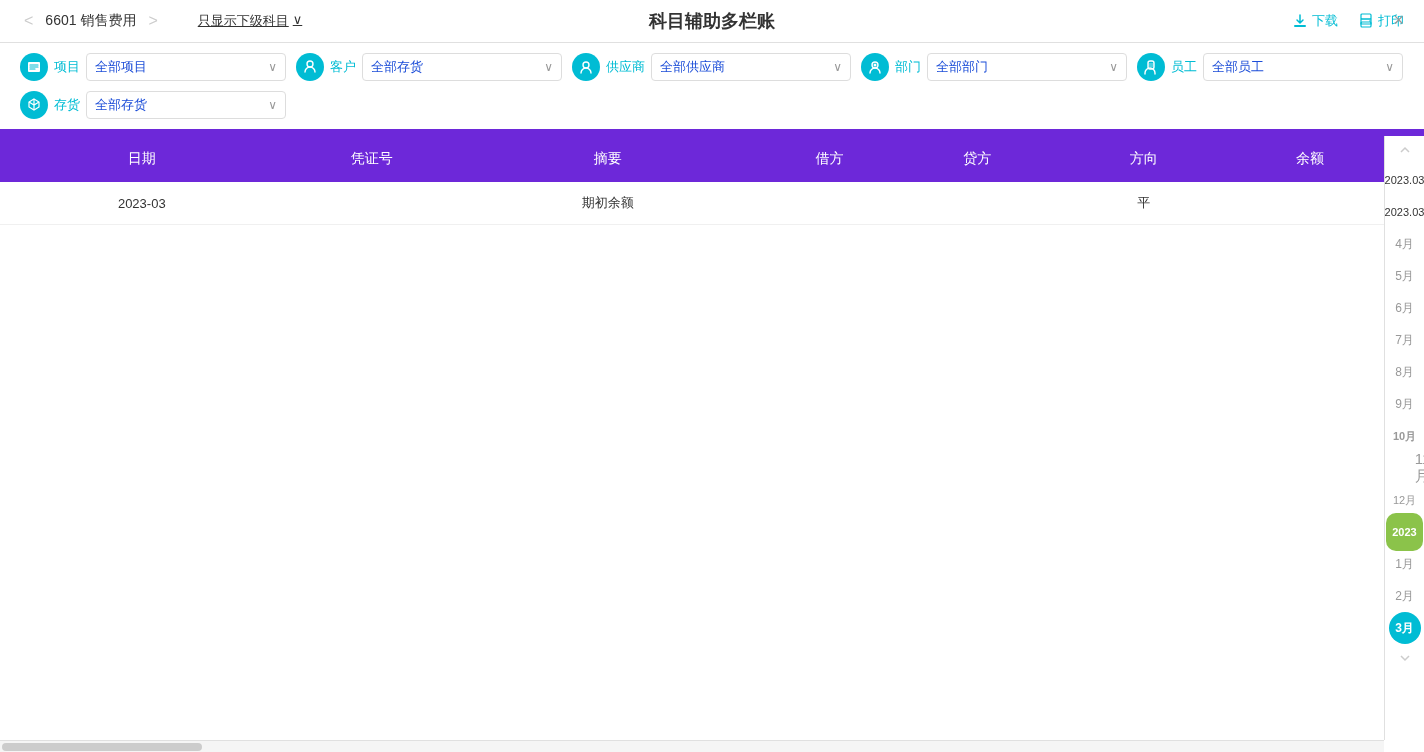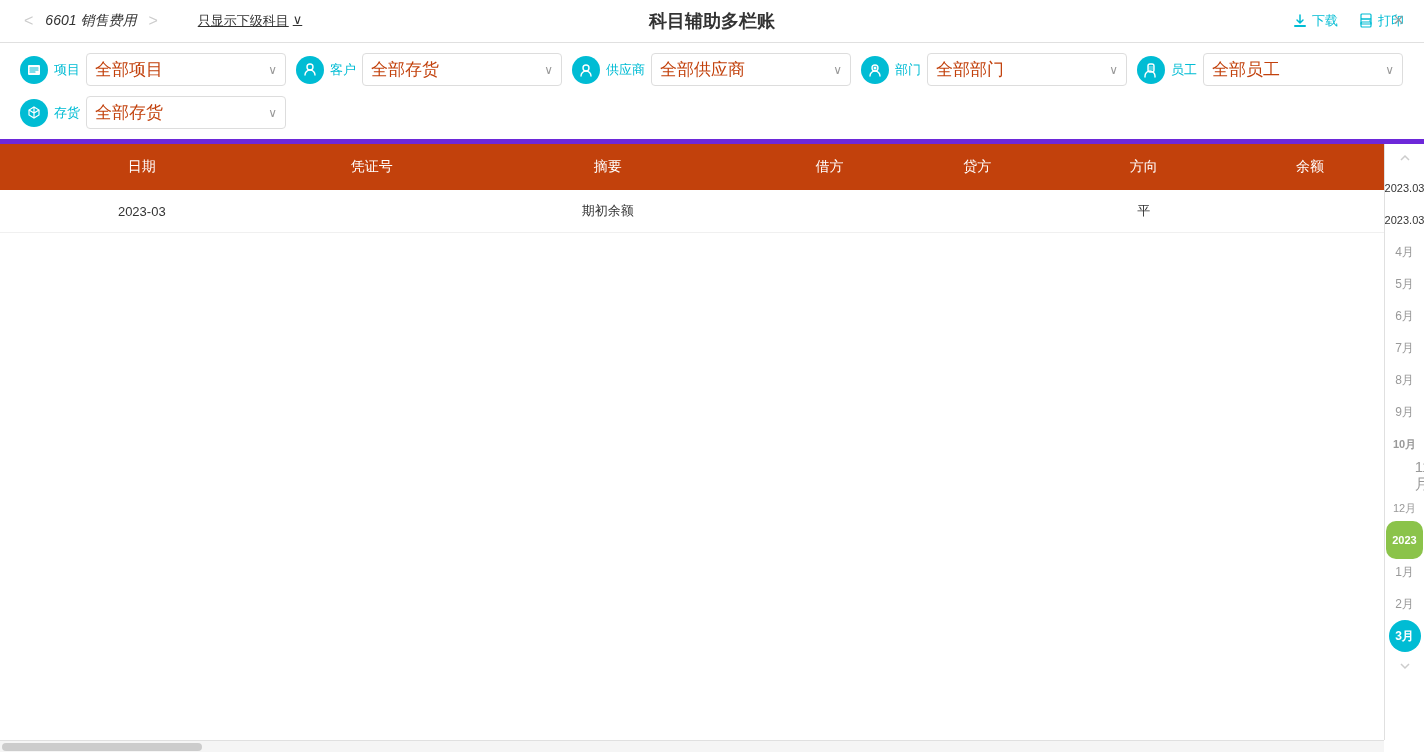--- a/index.html
+++ b/index.html
@@ -36,21 +36,20 @@
     .nav-btn {
       color: #ccc;
       cursor: pointer;
       font-size: 16px;
       padding: 2px 4px;
     }
     .account-code {
       color: #333;
       font-size: 14px;
       font-weight: 500;
-      font-style: italic;
     }
     .show-sub {
       display: flex;
       align-items: flex-start;
       gap: 4px;
       color: #333;
       font-size: 13px;
       cursor: pointer;
       text-decoration: underline;
     }
@@ -85,21 +84,21 @@
       top: 10px;
     }
     
     .filter-bar {
       padding: 10px 20px;
       display: flex;
       flex-wrap: wrap;
       gap: 10px;
       align-items: center;
       background: #fff;
-      border-bottom: 5px solid #6d28d9;
+      border-bottom: 7px solid #6d28d9;
     }
     .filter-group {
       display: flex;
       align-items: center;
       gap: 6px;
     }
     .filter-icon {
       width: 28px;
       height: 28px;
       border-radius: 50%;
@@ -120,39 +119,39 @@
       align-items: center;
       border: 1px solid #ddd;
       border-radius: 4px;
       padding: 4px 8px;
       width: 200px;
       justify-content: space-between;
       cursor: pointer;
       background: #fff;
     }
     .filter-select span {
-      color: #c2410c;
-      font-size: 17px;
+      color: #1d4ed8;
+      font-size: 13px;
     }
     .filter-select .arrow {
       color: #999;
       font-size: 12px;
     }
     
     .table-container {
       flex: 1;
       overflow: auto;
       margin-right: 40px;
     }
     .data-table {
       width: 100%;
       border-collapse: collapse;
     }
     .data-table thead tr {
-      background: #c2410c;
+      background: #6d28d9;
     }
     .data-table thead th {
       color: #fff;
       font-weight: 500;
       padding: 14px 10px;
       text-align: center;
       font-size: 14px;
       border: none;
     }
     .data-table tbody tr {

